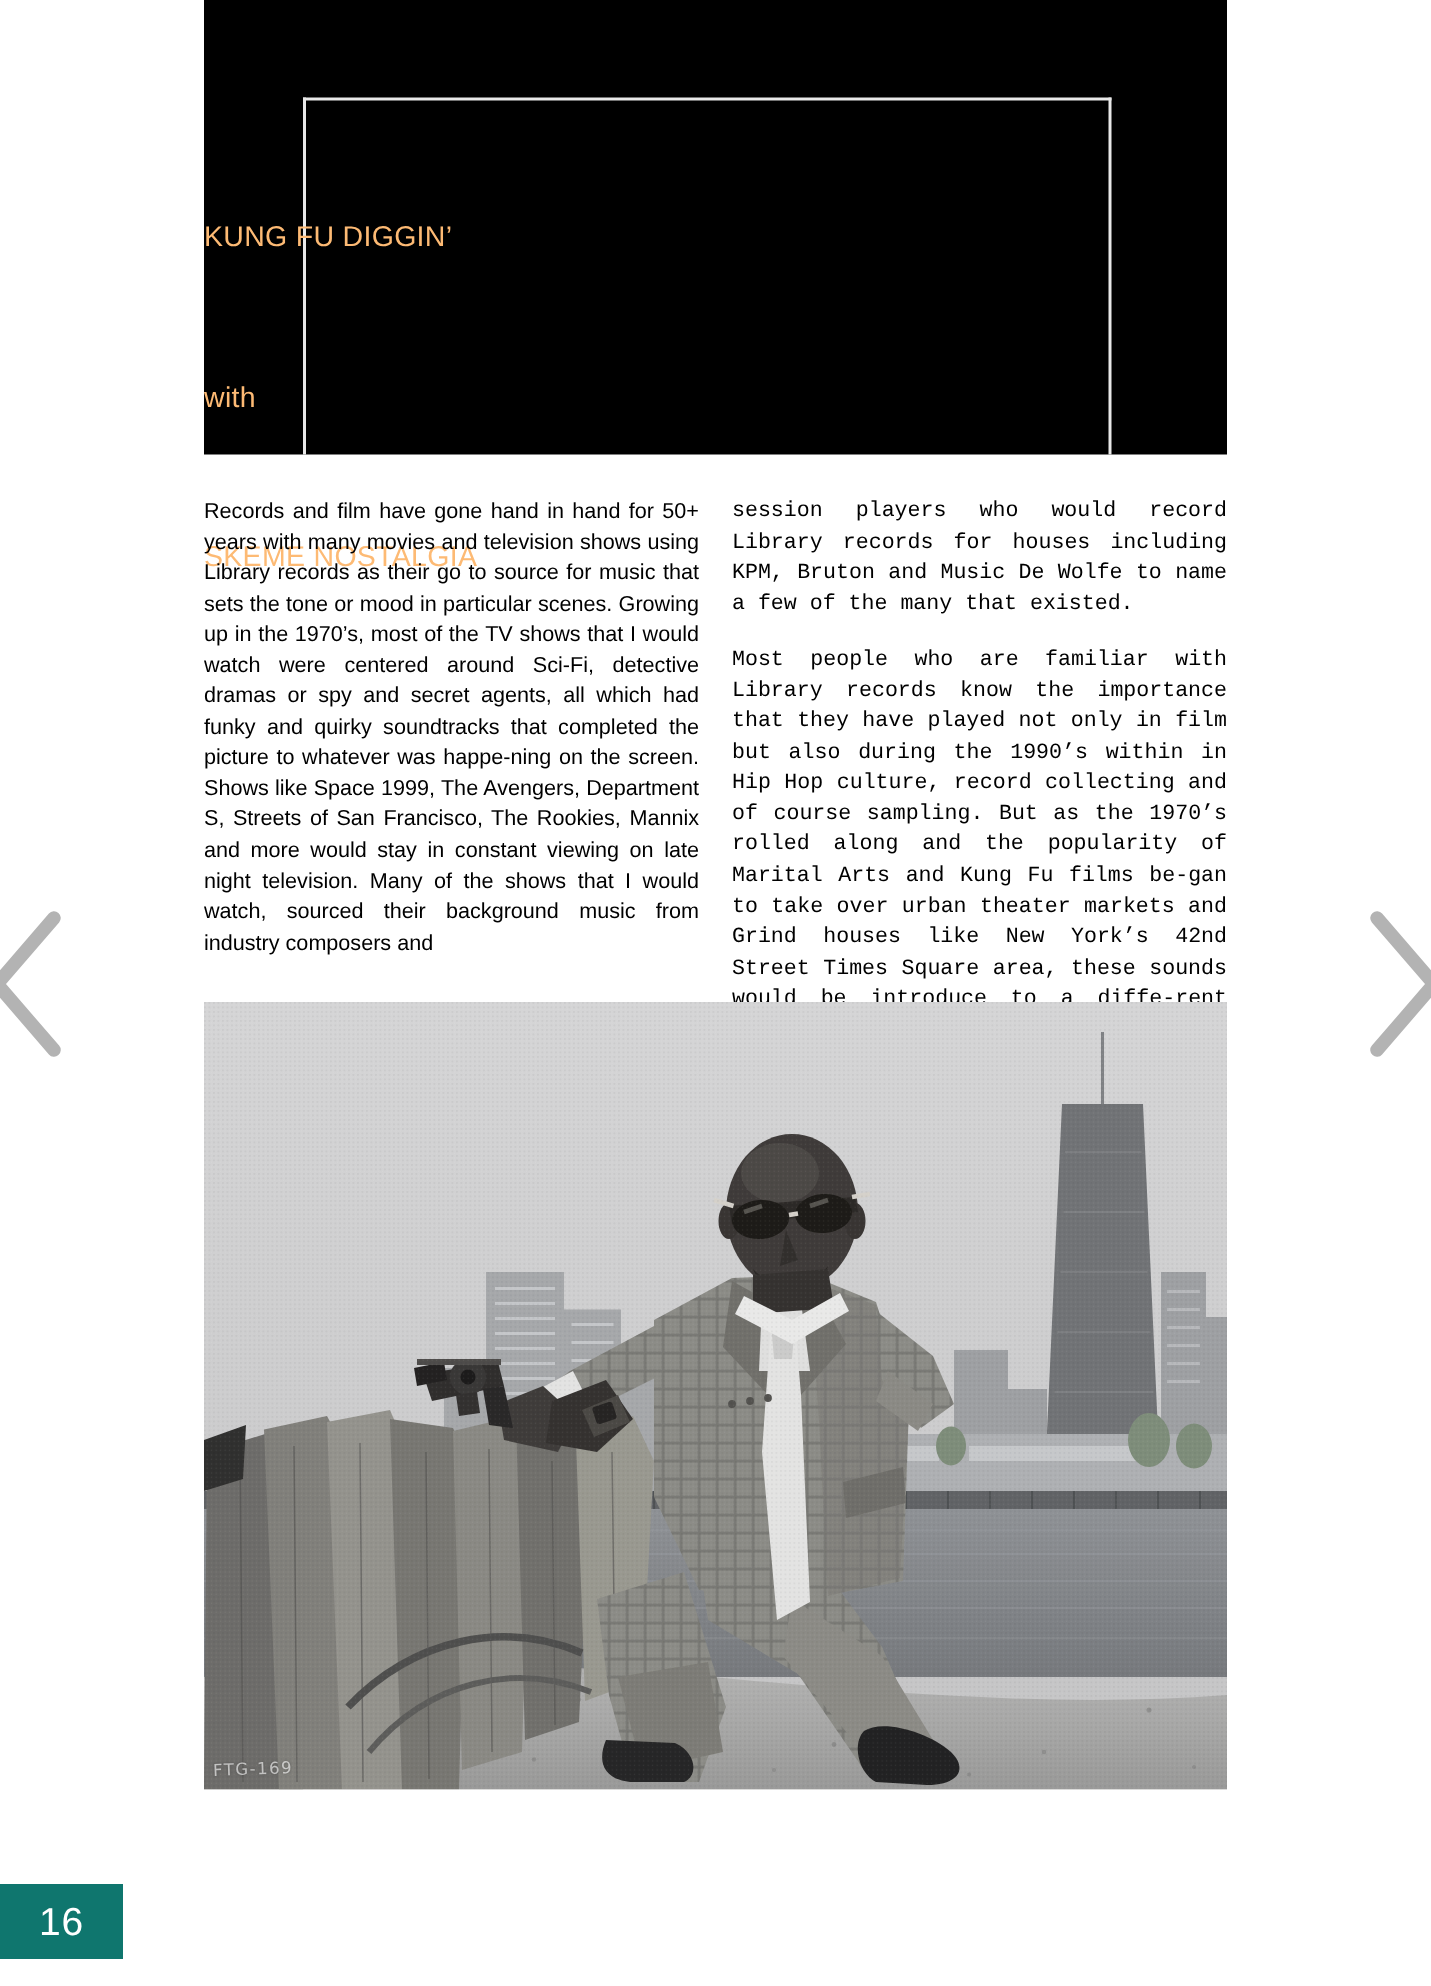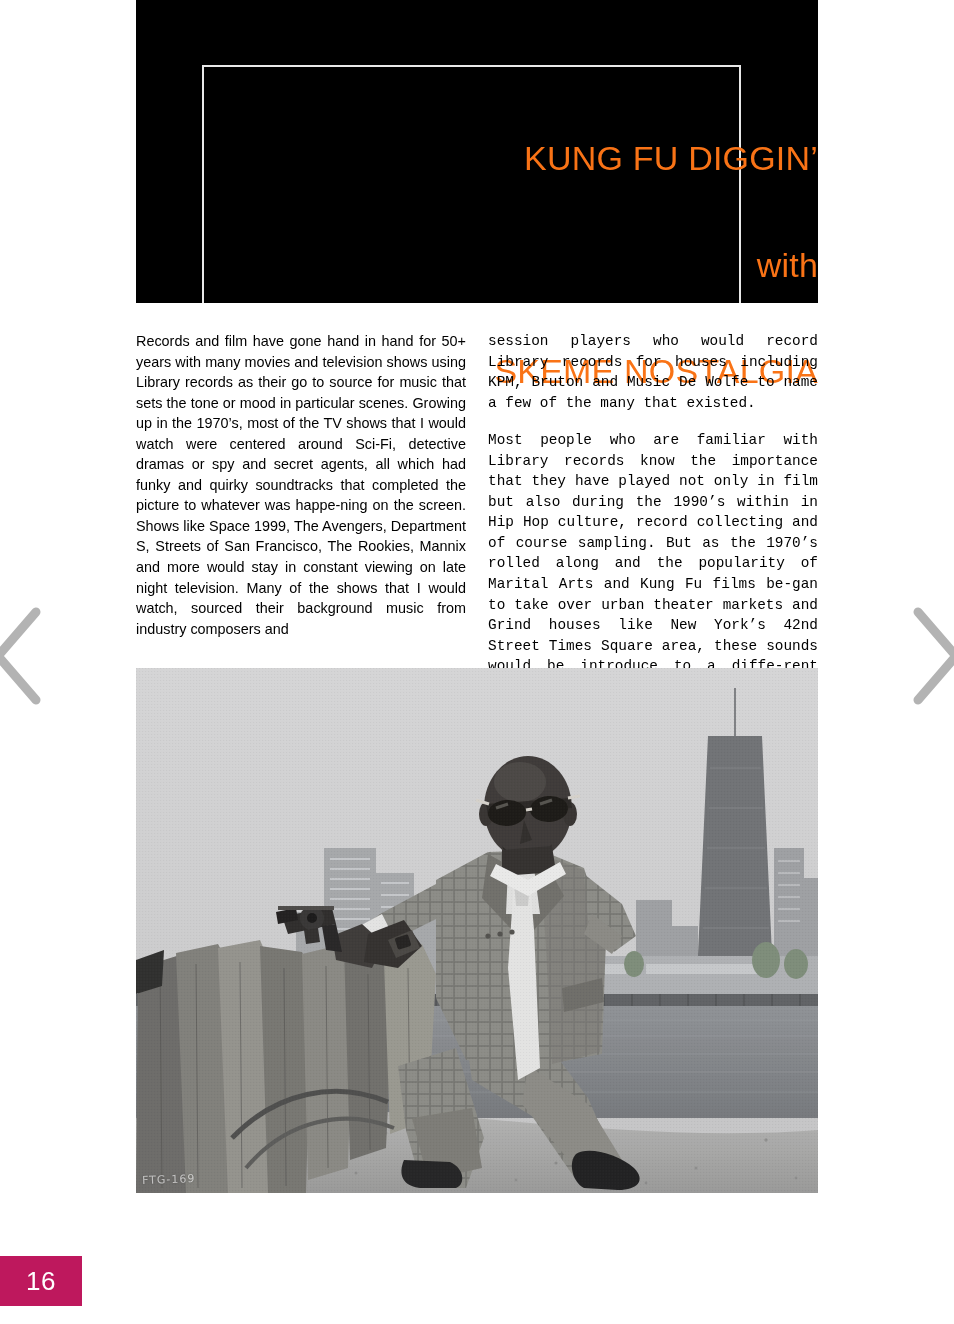--- a/index.html
+++ b/index.html
@@ -42,23 +42,23 @@
     height: 238px;
     border: 2px solid #e8e8e8;
     border-bottom: none;
     box-sizing: border-box;
   }
   .header-title {
     position: absolute;
     left: 0;
     top: 70px;
     width: 100%;
-    text-align: right;
-    color: #f97316;
-    font-size: 34px;
+    text-align: left;
+    color: #fdba74;
+    font-size: 19px;
     line-height: 35.5px;
     font-weight: 400;
     letter-spacing: 0.2px;
     white-space: pre;
   }
   .header-title .tl {
     display: block;
   }
 
   
@@ -121,21 +121,21 @@
   .nav-prev { left: -12px; }
   .nav-next { right: -12px; }
 
   
   .page-badge {
     position: absolute;
     left: 0;
     top: 1256px;
     width: 82px;
     height: 50px;
-    background: #be185d;
+    background: #0f766e;
     color: #ffffff;
     font-size: 26px;
     line-height: 50px;
     text-align: center;
     letter-spacing: 0.5px;
   }
 </style>
 </head>
 <body>
 

